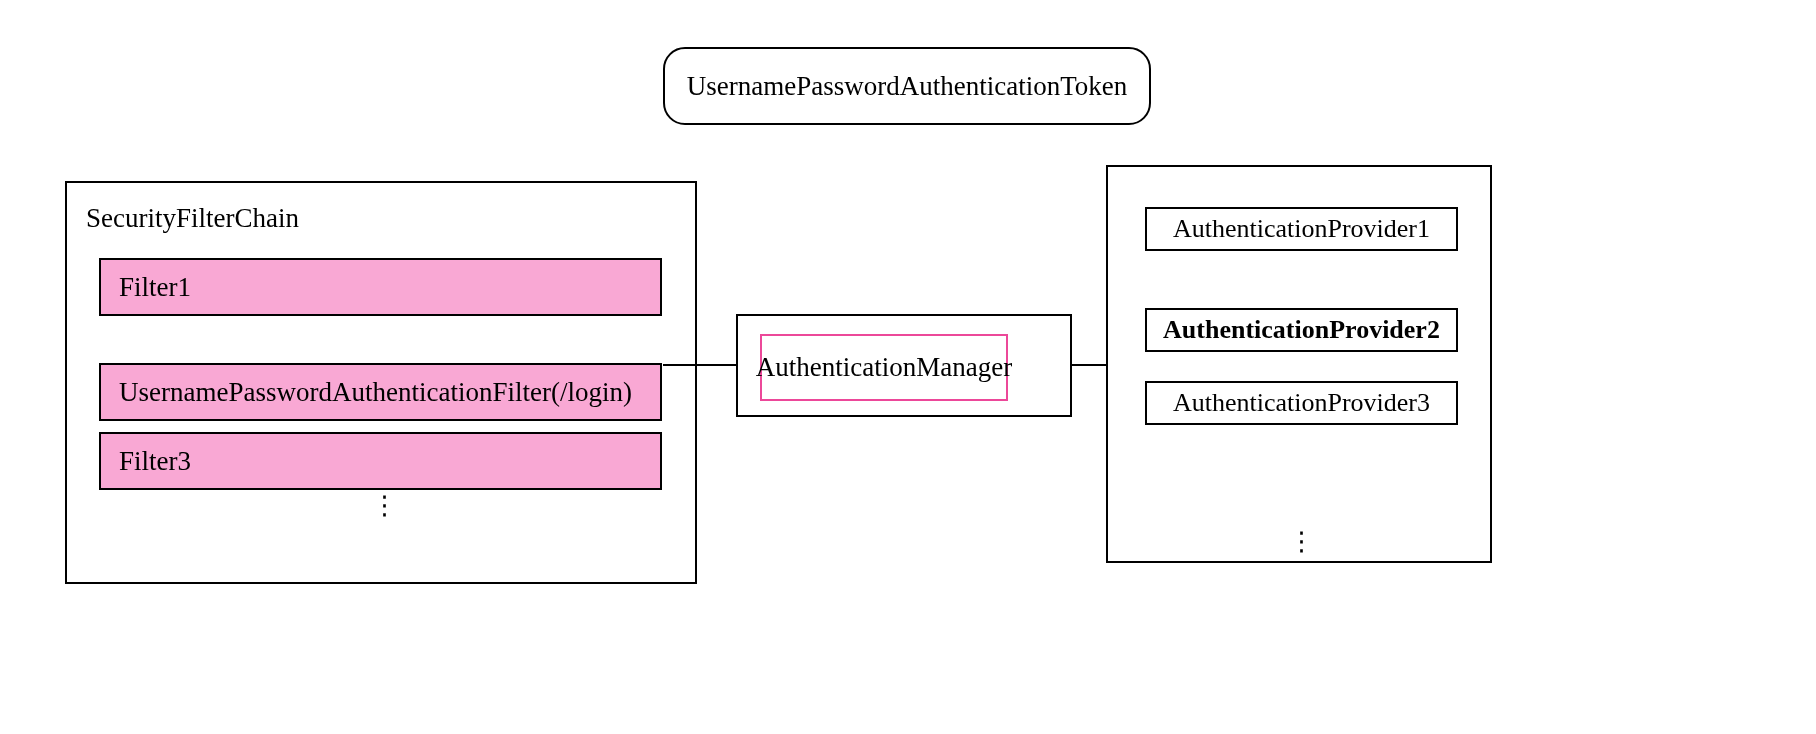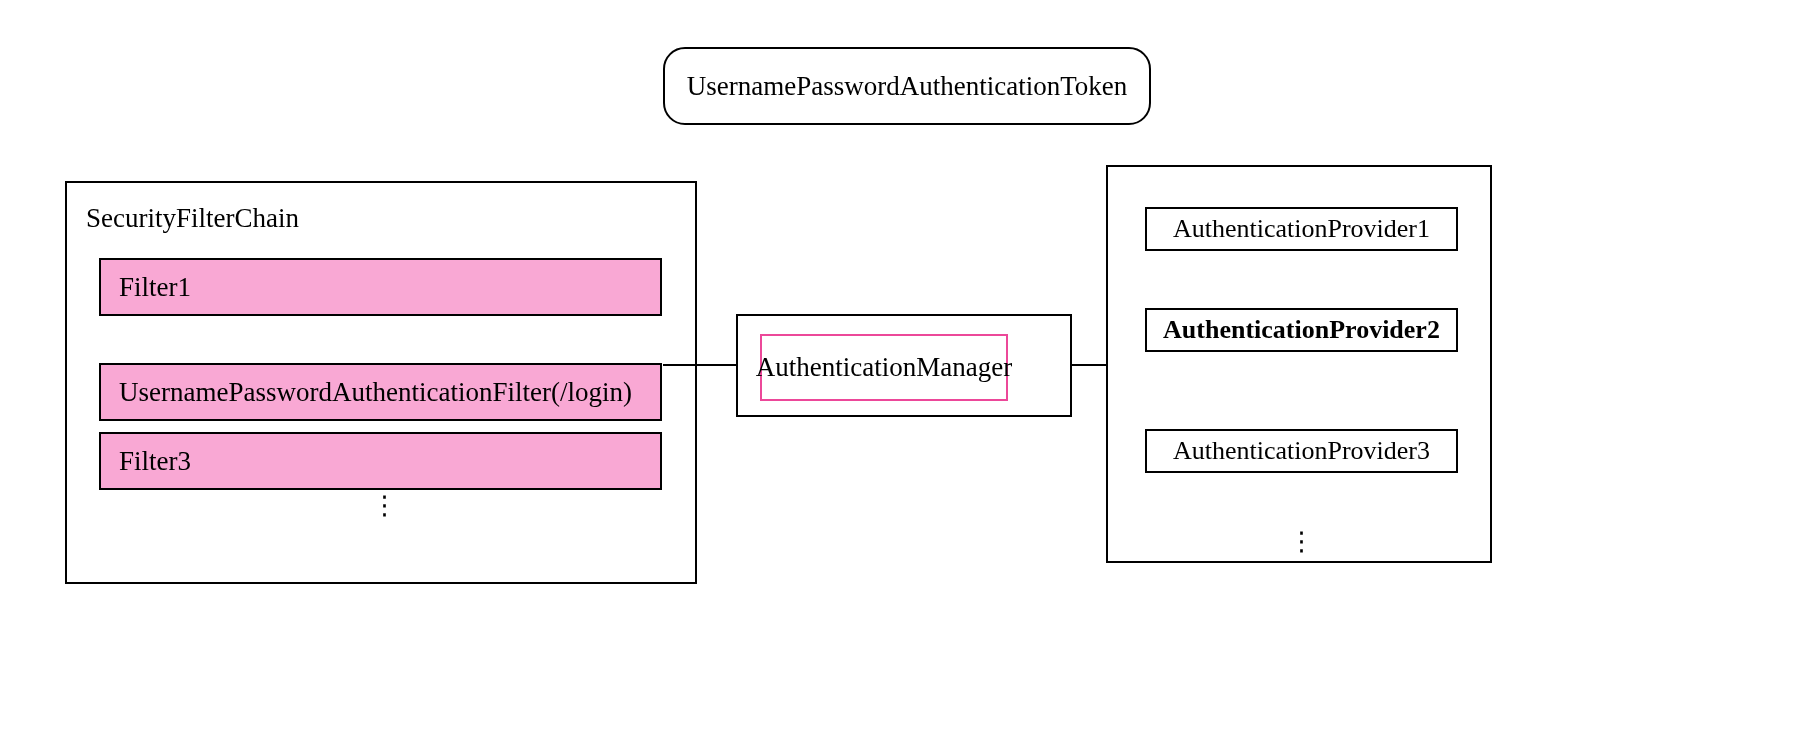--- a/index.html
+++ b/index.html
@@ -139,21 +139,21 @@
     align-items: center;
     justify-content: center;
   }
   .provider-item .label {
     font-size: 26px;
     line-height: 1;
     white-space: nowrap;
   }
   #provider-item-0 { top: 40px; }
   #provider-item-1 { top: 141px; font-weight: bold; }
-  #provider-item-2 { top: 214px; margin-top: 48px; }
+  #provider-item-2 { top: 214px; }
   #provider-item-3 { top: 301px; }
 
   #provider-ellipsis {
     position: absolute;
     left: 37px;
     top: 362px;
     width: 313px;
     text-align: center;
     font-size: 26px;
     line-height: 1;

